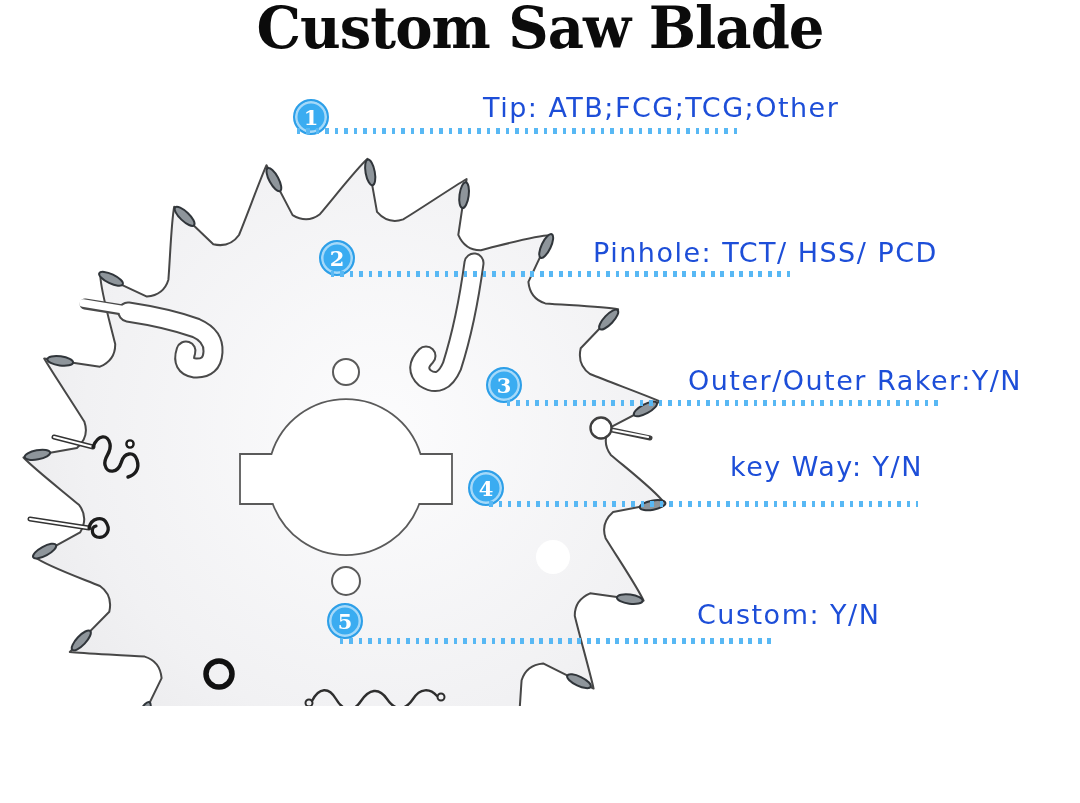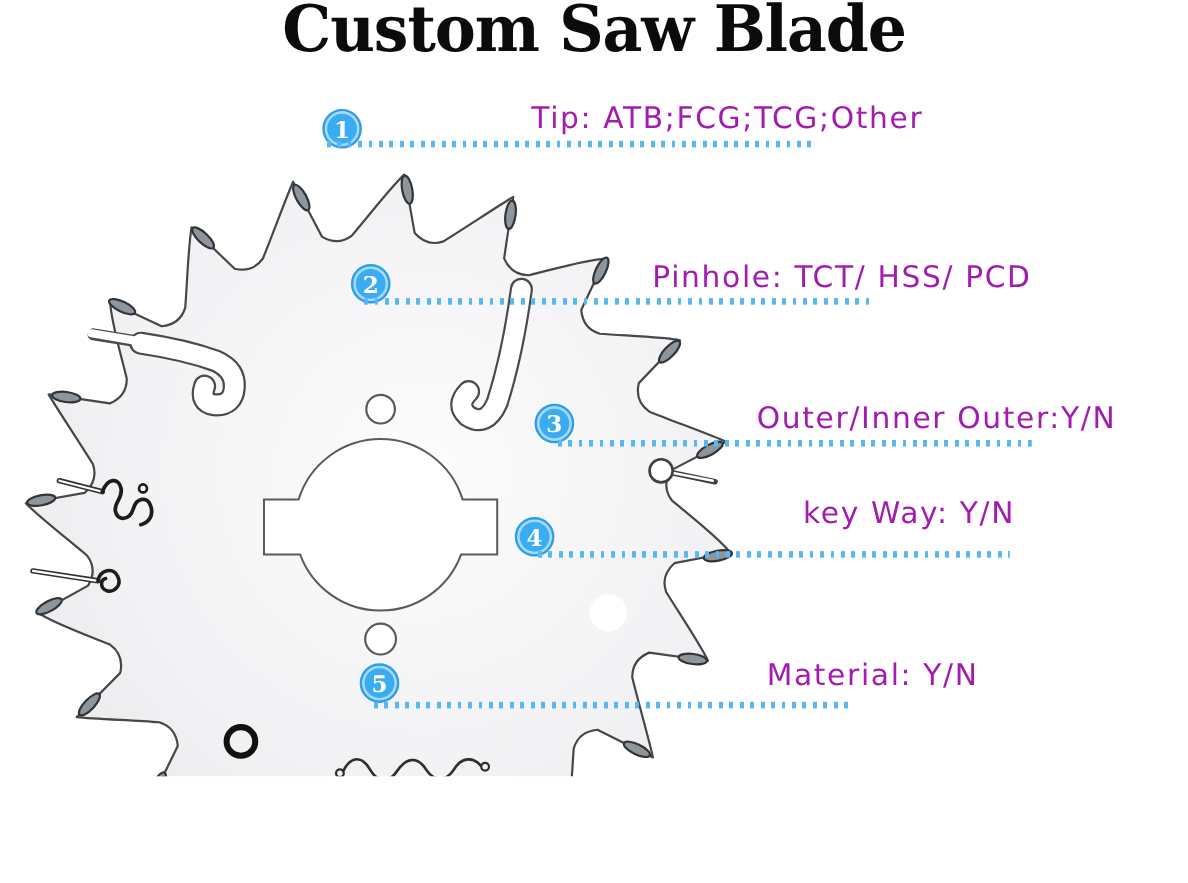--- a/index.html
+++ b/index.html
@@ -12,21 +12,21 @@
   .badge{position:absolute;width:36px;height:36px;border-radius:50%;
          background:#3aacf1;border:2px solid #2d9fe8;box-sizing:border-box;
          box-shadow:inset 0 0 0 2.5px rgba(255,255,255,.55);
          display:flex;align-items:center;justify-content:center;}
   .badge .num{font-family:"DejaVu Serif","Liberation Serif",serif;font-weight:700;
               font-size:21px;color:#ffffff;line-height:1;}
   .leader{position:absolute;height:6px;
           background:repeating-linear-gradient(90deg,#58b8f4 0px,#58b8f4 3.5px,
                      transparent 3.5px,transparent 9.5px);}
   .lbl{position:absolute;font-family:"DejaVu Sans","Liberation Sans",sans-serif;
-       font-size:27px;letter-spacing:1.5px;color:#a21caf;white-space:nowrap;}
+       font-size:27px;letter-spacing:1.5px;color:#1d4ed8;white-space:nowrap;}
   
   .c1 .badge{left:293px;top:99px}  .c1 .leader{left:297px;top:128px;width:443px} .c1 .lbl{left:483px;top:92px}
   .c2 .badge{left:319px;top:240px} .c2 .leader{left:331px;top:271px;width:459px} .c2 .lbl{left:593px;top:237px}
   .c3 .badge{left:486px;top:367px} .c3 .leader{left:507px;top:400px;width:431px} .c3 .lbl{left:688px;top:365px}
   .c4 .badge{left:468px;top:470px} .c4 .leader{left:489px;top:501px;width:429px} .c4 .lbl{left:730px;top:451px}
   .c5 .badge{left:327px;top:603px} .c5 .leader{left:340px;top:638px;width:435px} .c5 .lbl{left:697px;top:599px}
 </style>
 </head>
 <body>
 
@@ -132,32 +132,32 @@
     </div>
     <div class="leader"></div>
     <div class="lbl">Pinhole: TCT/ HSS/ PCD</div>
   </div>
 
   <div class="callout c3">
     <div class="badge">
       <span class="num">3</span>
     </div>
     <div class="leader"></div>
-    <div class="lbl">Outer/Inner Outer:Y/N</div>
+    <div class="lbl">Outer/Outer Raker:Y/N</div>
   </div>
 
   <div class="callout c4">
     <div class="badge">
       <span class="num">4</span>
     </div>
     <div class="leader"></div>
     <div class="lbl">key Way: Y/N</div>
   </div>
 
   <div class="callout c5">
     <div class="badge">
       <span class="num">5</span>
     </div>
     <div class="leader"></div>
-    <div class="lbl">Material: Y/N</div>
+    <div class="lbl">Custom: Y/N</div>
   </div>
 
 </div>
 
 </body></html>

